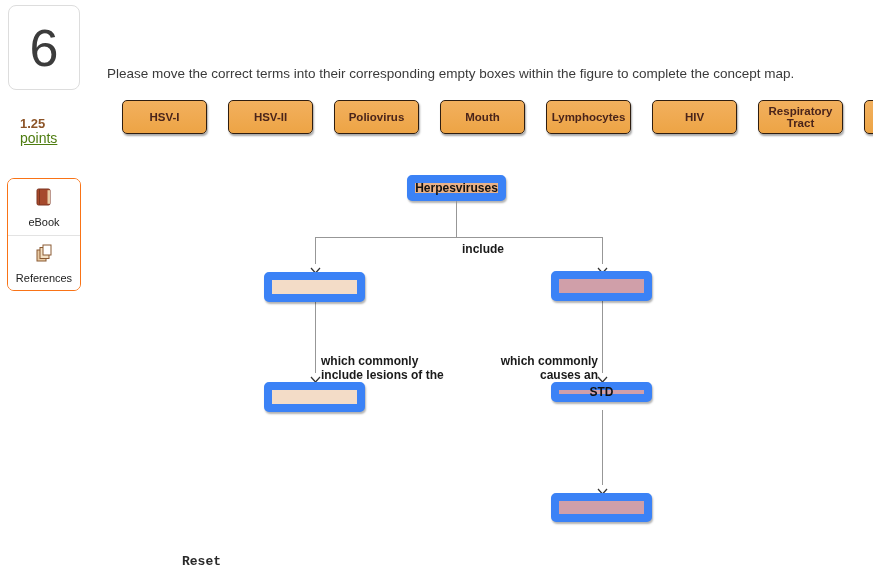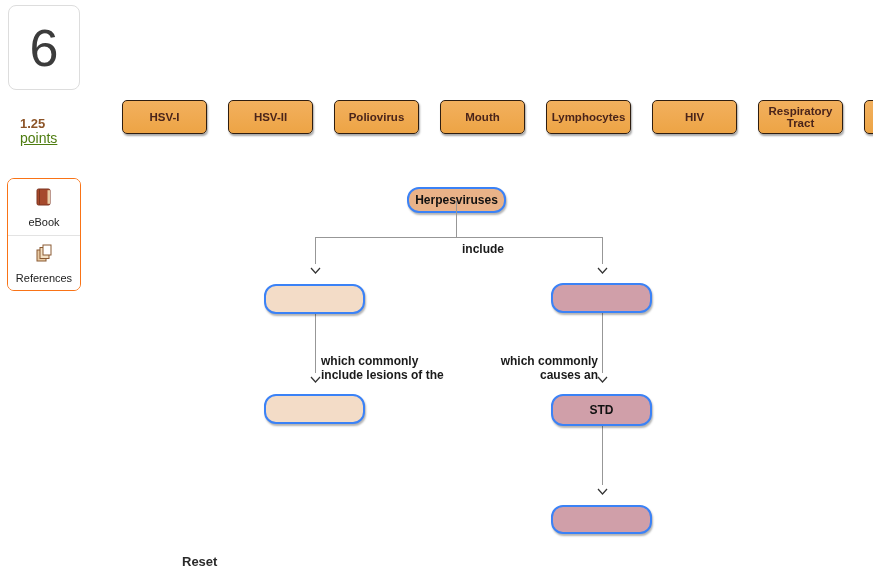--- a/index.html
+++ b/index.html
@@ -41,23 +41,23 @@
     text-align:center; background:linear-gradient(#f2b05e,#eda445);
     border:1.5px solid #2e1d10; border-radius:5px;
     box-shadow:1px 2px 2px rgba(0,0,0,.35);
     font-size:11.5px; font-weight:700; color:#4a241a; line-height:12px;
     cursor:grab; padding:2px 4px;
   }
 
   
   .node {
     position:absolute; display:flex; align-items:center; justify-content:center;
-    border:2px solid #3b82f6; border-radius:12px;
+    border:8px solid #3b82f6; border-radius:5px;
     box-shadow:1px 2px 2px rgba(0,0,0,.3);
-    font-size:12px; font-weight:700; color:#111;margin-top:12px;
+    font-size:12px; font-weight:700; color:#111;
   }
   .fill-root { background:#e9b288; }
   .fill-left { background:#f3dcc7; }
   .fill-right{ background:#d09fa9; }
 
   .mapline { position:absolute; background:#979797; }
   .hline { height:1px; }
   .vline { width:1px; }
 
   .maplabel {
@@ -65,21 +65,21 @@
   }
   .alignr { text-align:right; }
 
   .arrow { position:absolute; width:11px; height:7px; }
 
   
   .reset-btn {
     position:absolute; left:147px; top:554px;
     font-size:13px; font-weight:700; color:#2a2a2a;
     background:none; border:none; cursor:pointer;
-    font-family:Liberation Sans, sans-serif;
+    font-family:Liberation Mono, monospace;
     padding-left:35px;
   }
 </style>
 </head>
 <body>
 
 <div class="stage">
 
   <div class="qcard">
     <span class="qnum">6</span>
@@ -106,20 +106,21 @@
         <svg width="22" height="22" viewBox="0 0 22 22">
           <rect x="4" y="8" width="9" height="11" fill="#e9cba4" stroke="#8a5a33"></rect>
           <rect x="7" y="5.5" width="9" height="11" fill="#f3e1c4" stroke="#8a5a33"></rect>
           <rect x="10" y="3" width="8" height="10" fill="#ffffff" stroke="#8a5a33"></rect>
         </svg>
       </span>
       <span class="lbl">References</span>
     </div>
   </div>
 
+  <div class="instruction">Please move the correct terms into their corresponding empty boxes within the figure to complete the concept map.</div>
 
   <div class="chips">
     <div class="chip">HSV-I</div>
     <div class="chip">HSV-II</div>
     <div class="chip">Poliovirus</div>
     <div class="chip">Mouth</div>
     <div class="chip">Lymphocytes</div>
     <div class="chip">HIV</div>
     <div class="chip">Respiratory Tract</div>
     <div class="chip">Genitals</div>
@@ -169,20 +170,20 @@
   <div class="maplabel" style="left:321px; top:321px;">
     <div>which commonly</div>
     <div>include lesions of the</div>
   </div>
   <div class="maplabel alignr" style="left:470px; top:321px; width:128px;">
     <div>which commonly</div>
     <div>causes an</div>
   </div>
 
   <div class="node fill-left" style="left:264px; top:382px; width:101px; height:30px;"></div>
-  <div class="node fill-right" style="left:551px; top:382px; width:101px; height:32px;">STD</div>
+  <div class="node fill-right" style="left:551px; top:382px; width:101px; height:20px;">STD</div>
 
 
   <div class="node fill-right" style="left:551px; top:493px; width:101px; height:29px;"></div>
 
   <button class="reset-btn">Reset</button>
 
 </div>
 
 </body></html>

